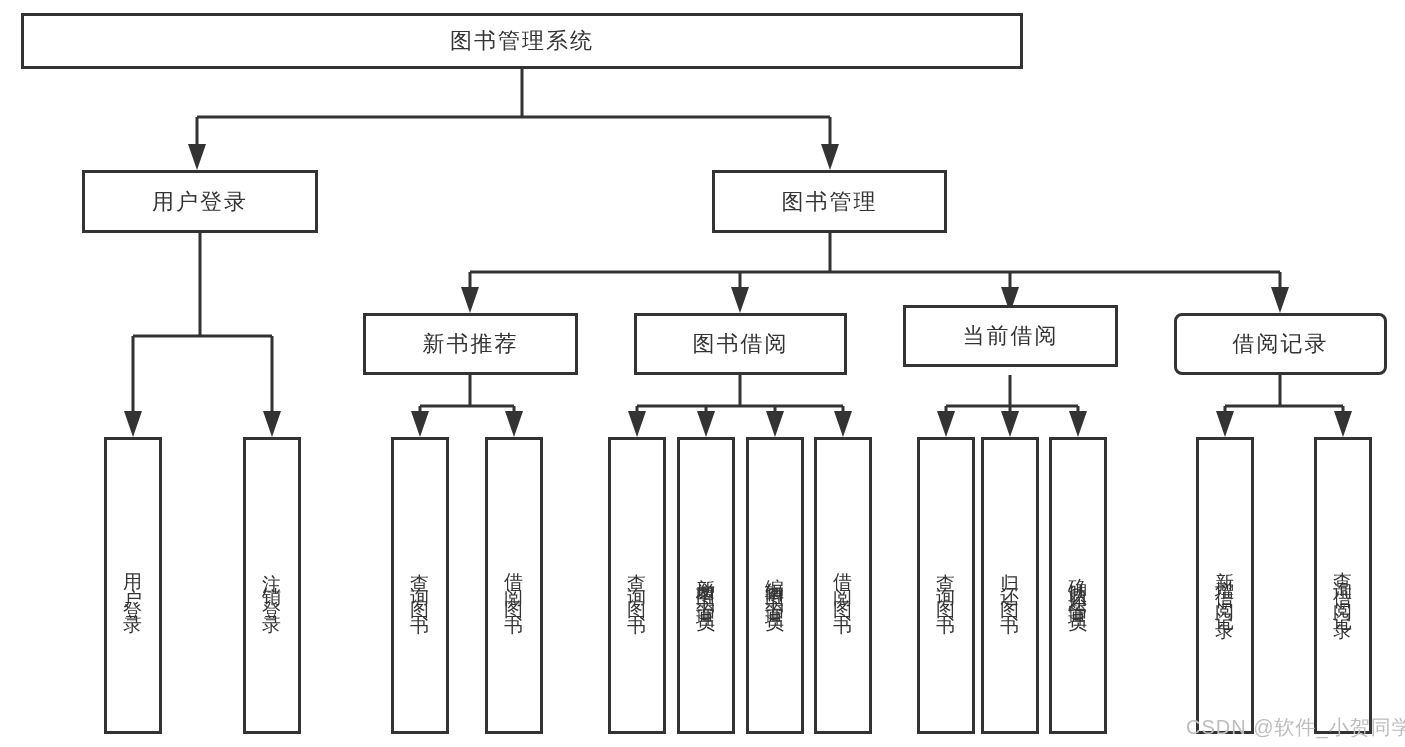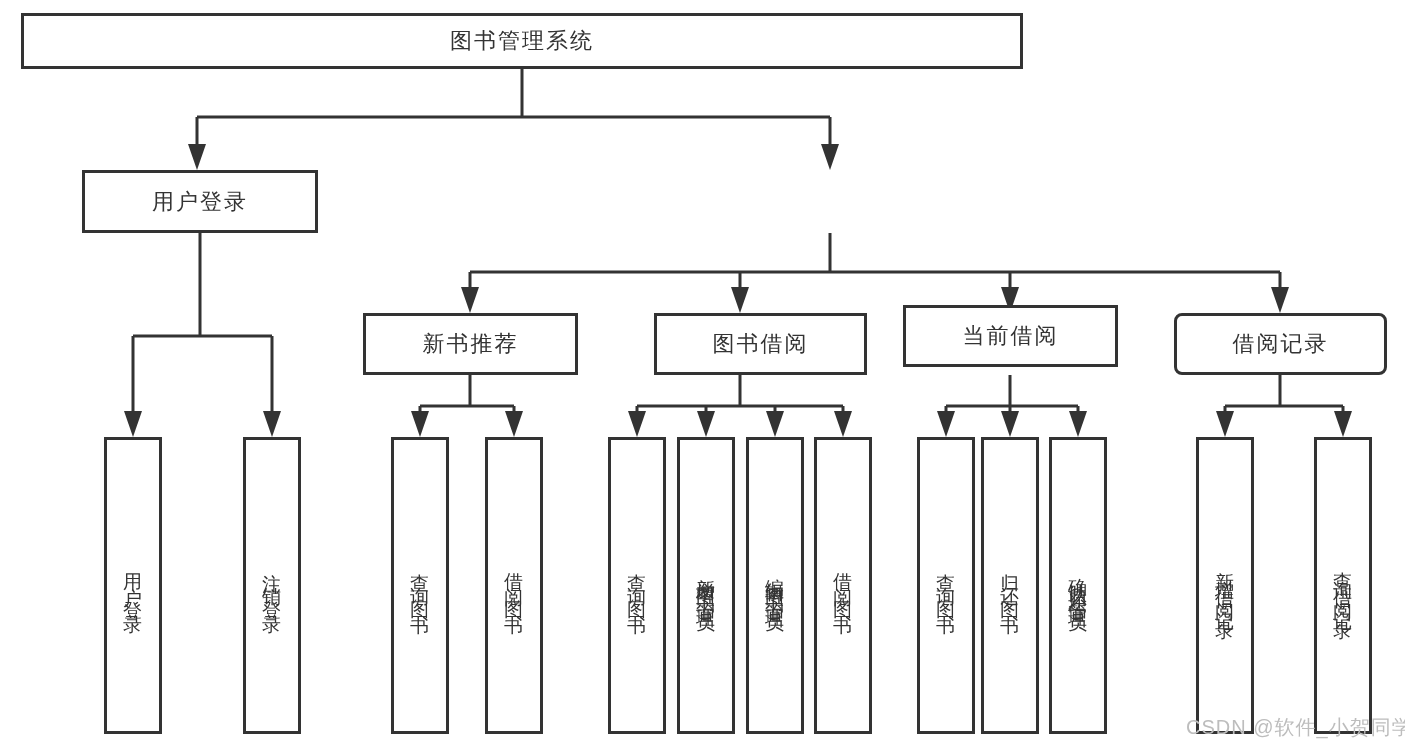--- a/index.html
+++ b/index.html
@@ -57,25 +57,28 @@
     </g>
   </svg>
 
   <div class="box" style="left:21px;top:13px;width:1002px;height:56px;">
     <span>图书管理系统</span>
   </div>
 
   <div class="box" style="left:82px;top:170px;width:236px;height:63px;">
     <span>用户登录</span>
   </div>
+  <div class="box" style="left:712px;top:170px;width:235px;height:63px;">
+    <span>图书管理</span>
+  </div>
 
   <div class="box" style="left:363px;top:313px;width:215px;height:62px;">
     <span>新书推荐</span>
   </div>
-  <div class="box" style="left:634px;top:313px;width:213px;height:62px;margin-left:20px;">
+  <div class="box" style="left:634px;top:313px;width:213px;height:62px;">
     <span>图书借阅</span>
   </div>
   <div class="box" style="left:903px;top:305px;width:215px;height:62px;">
     <span>当前借阅</span>
   </div>
   <div class="box" style="left:1174px;top:313px;width:213px;height:62px;border-radius:8px;">
     <span>借阅记录</span>
   </div>
 
   <div class="leaf" style="left:104px;">

